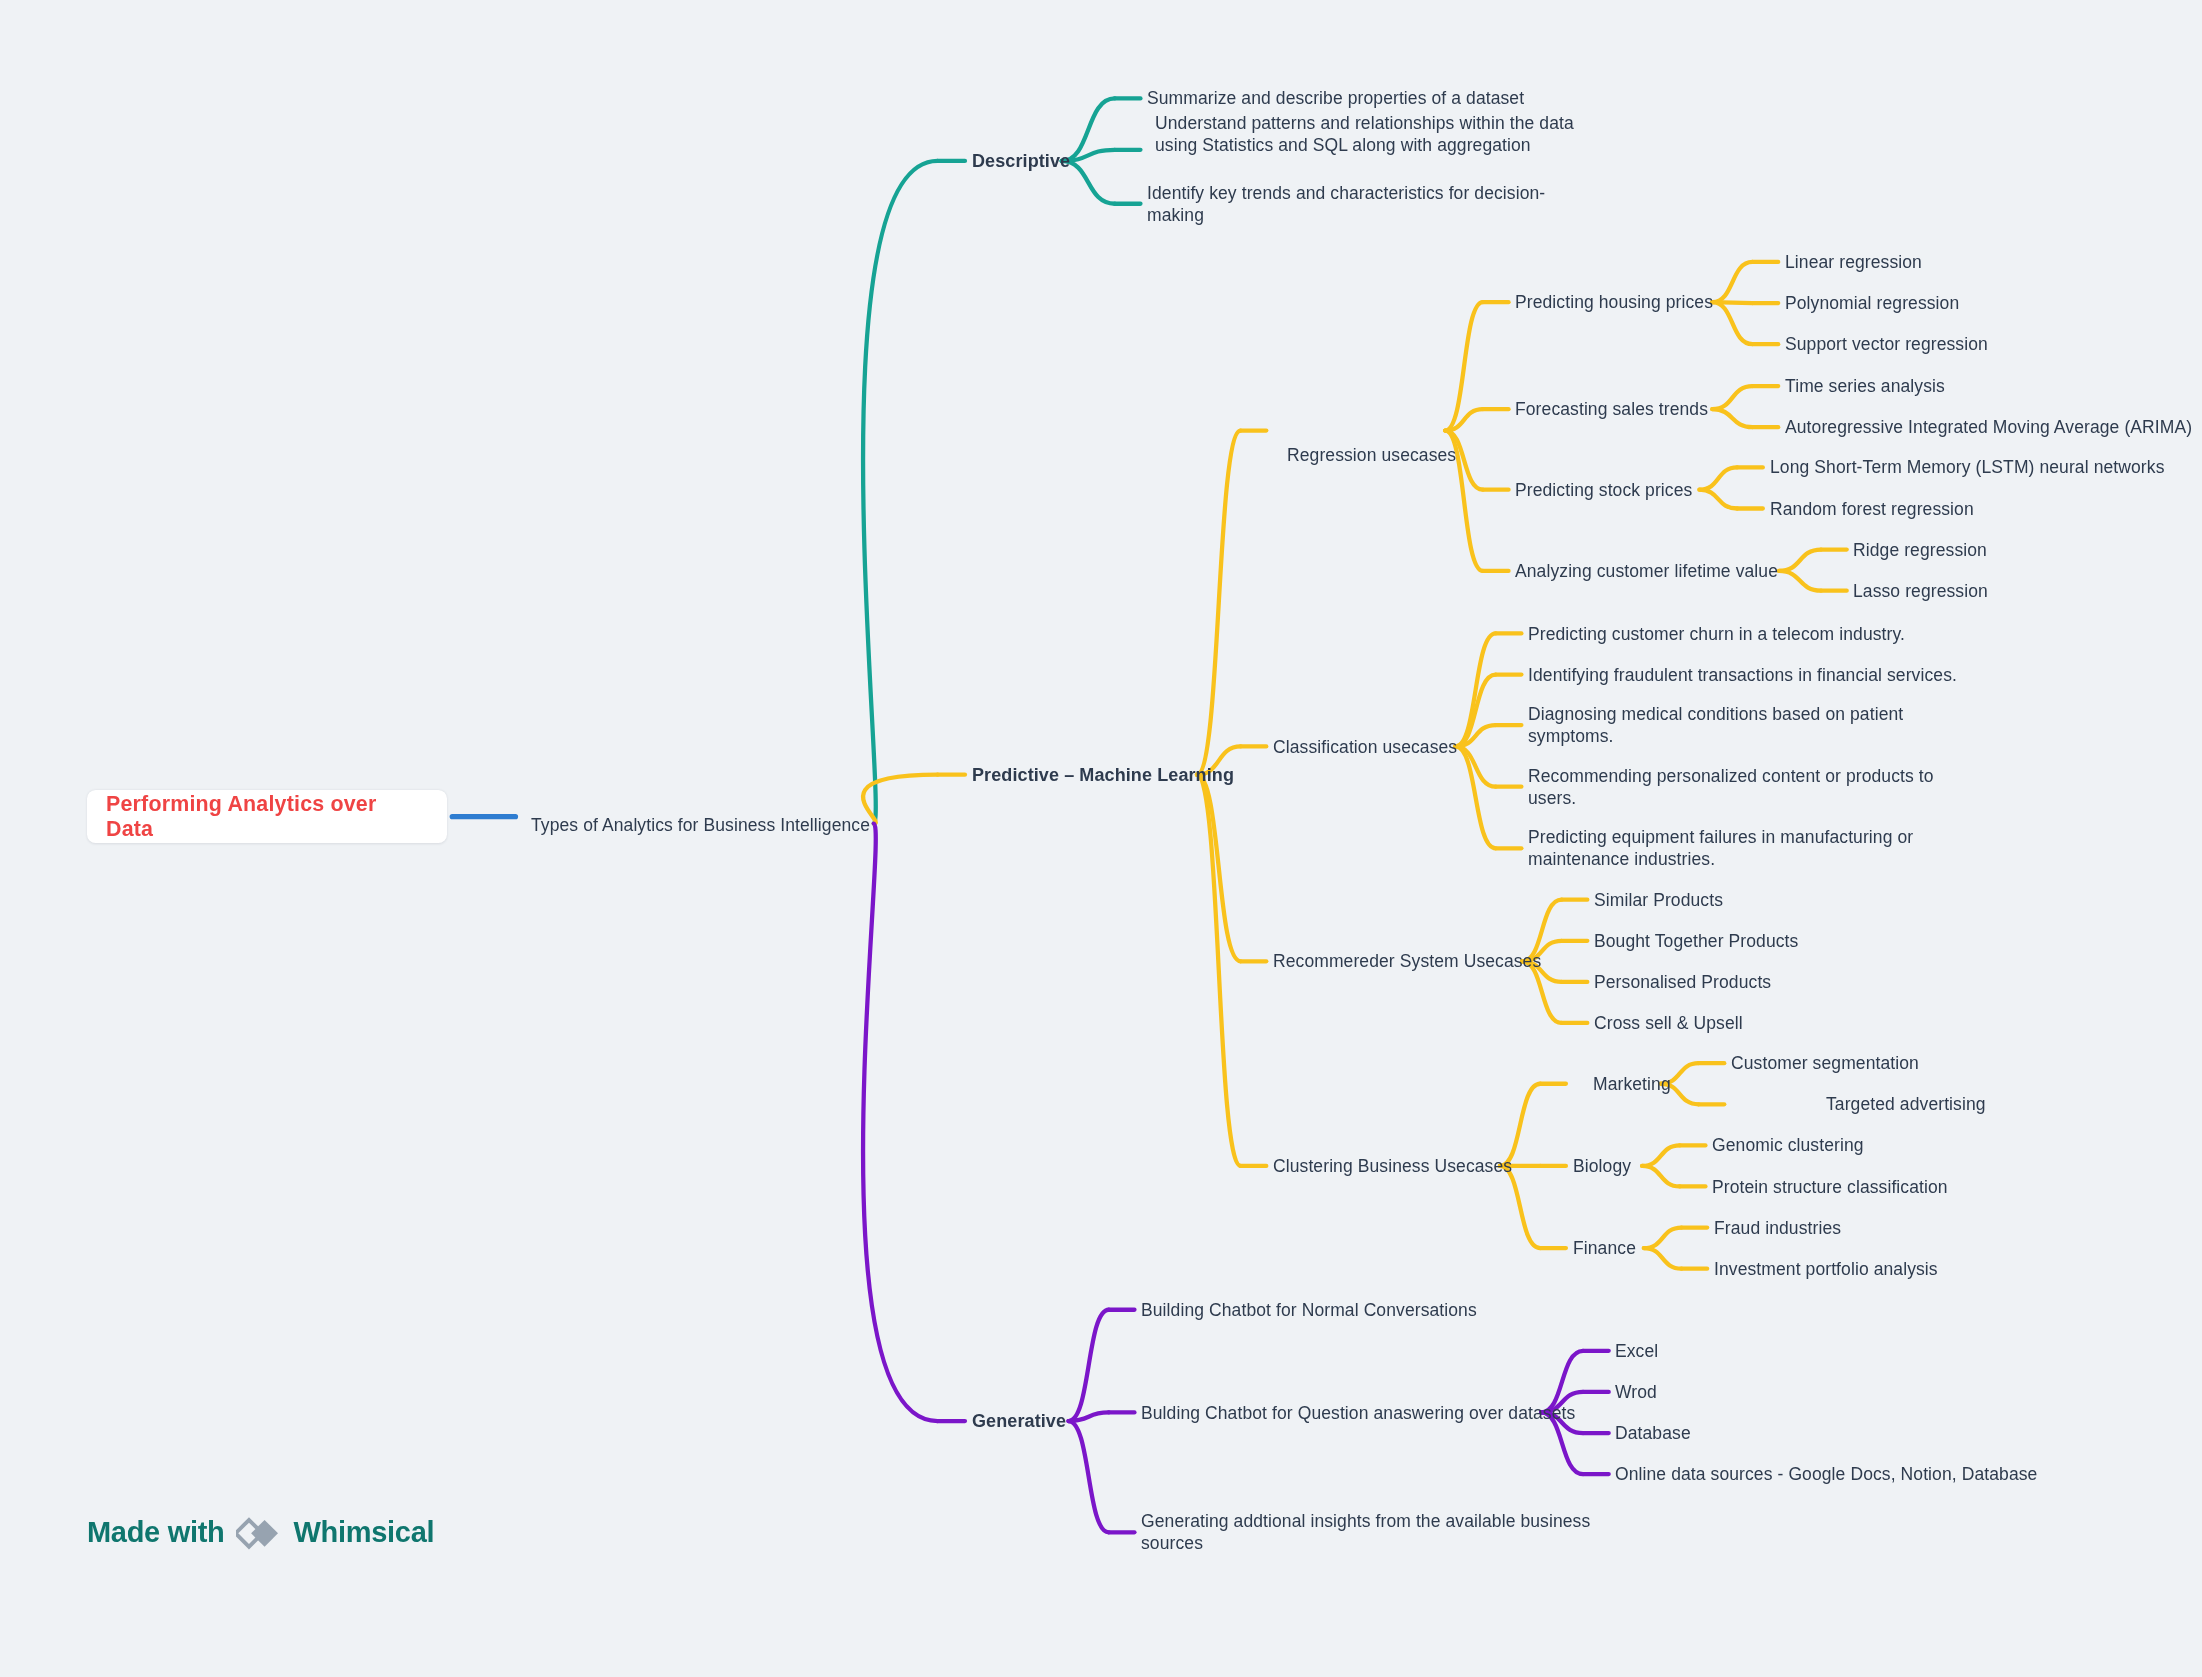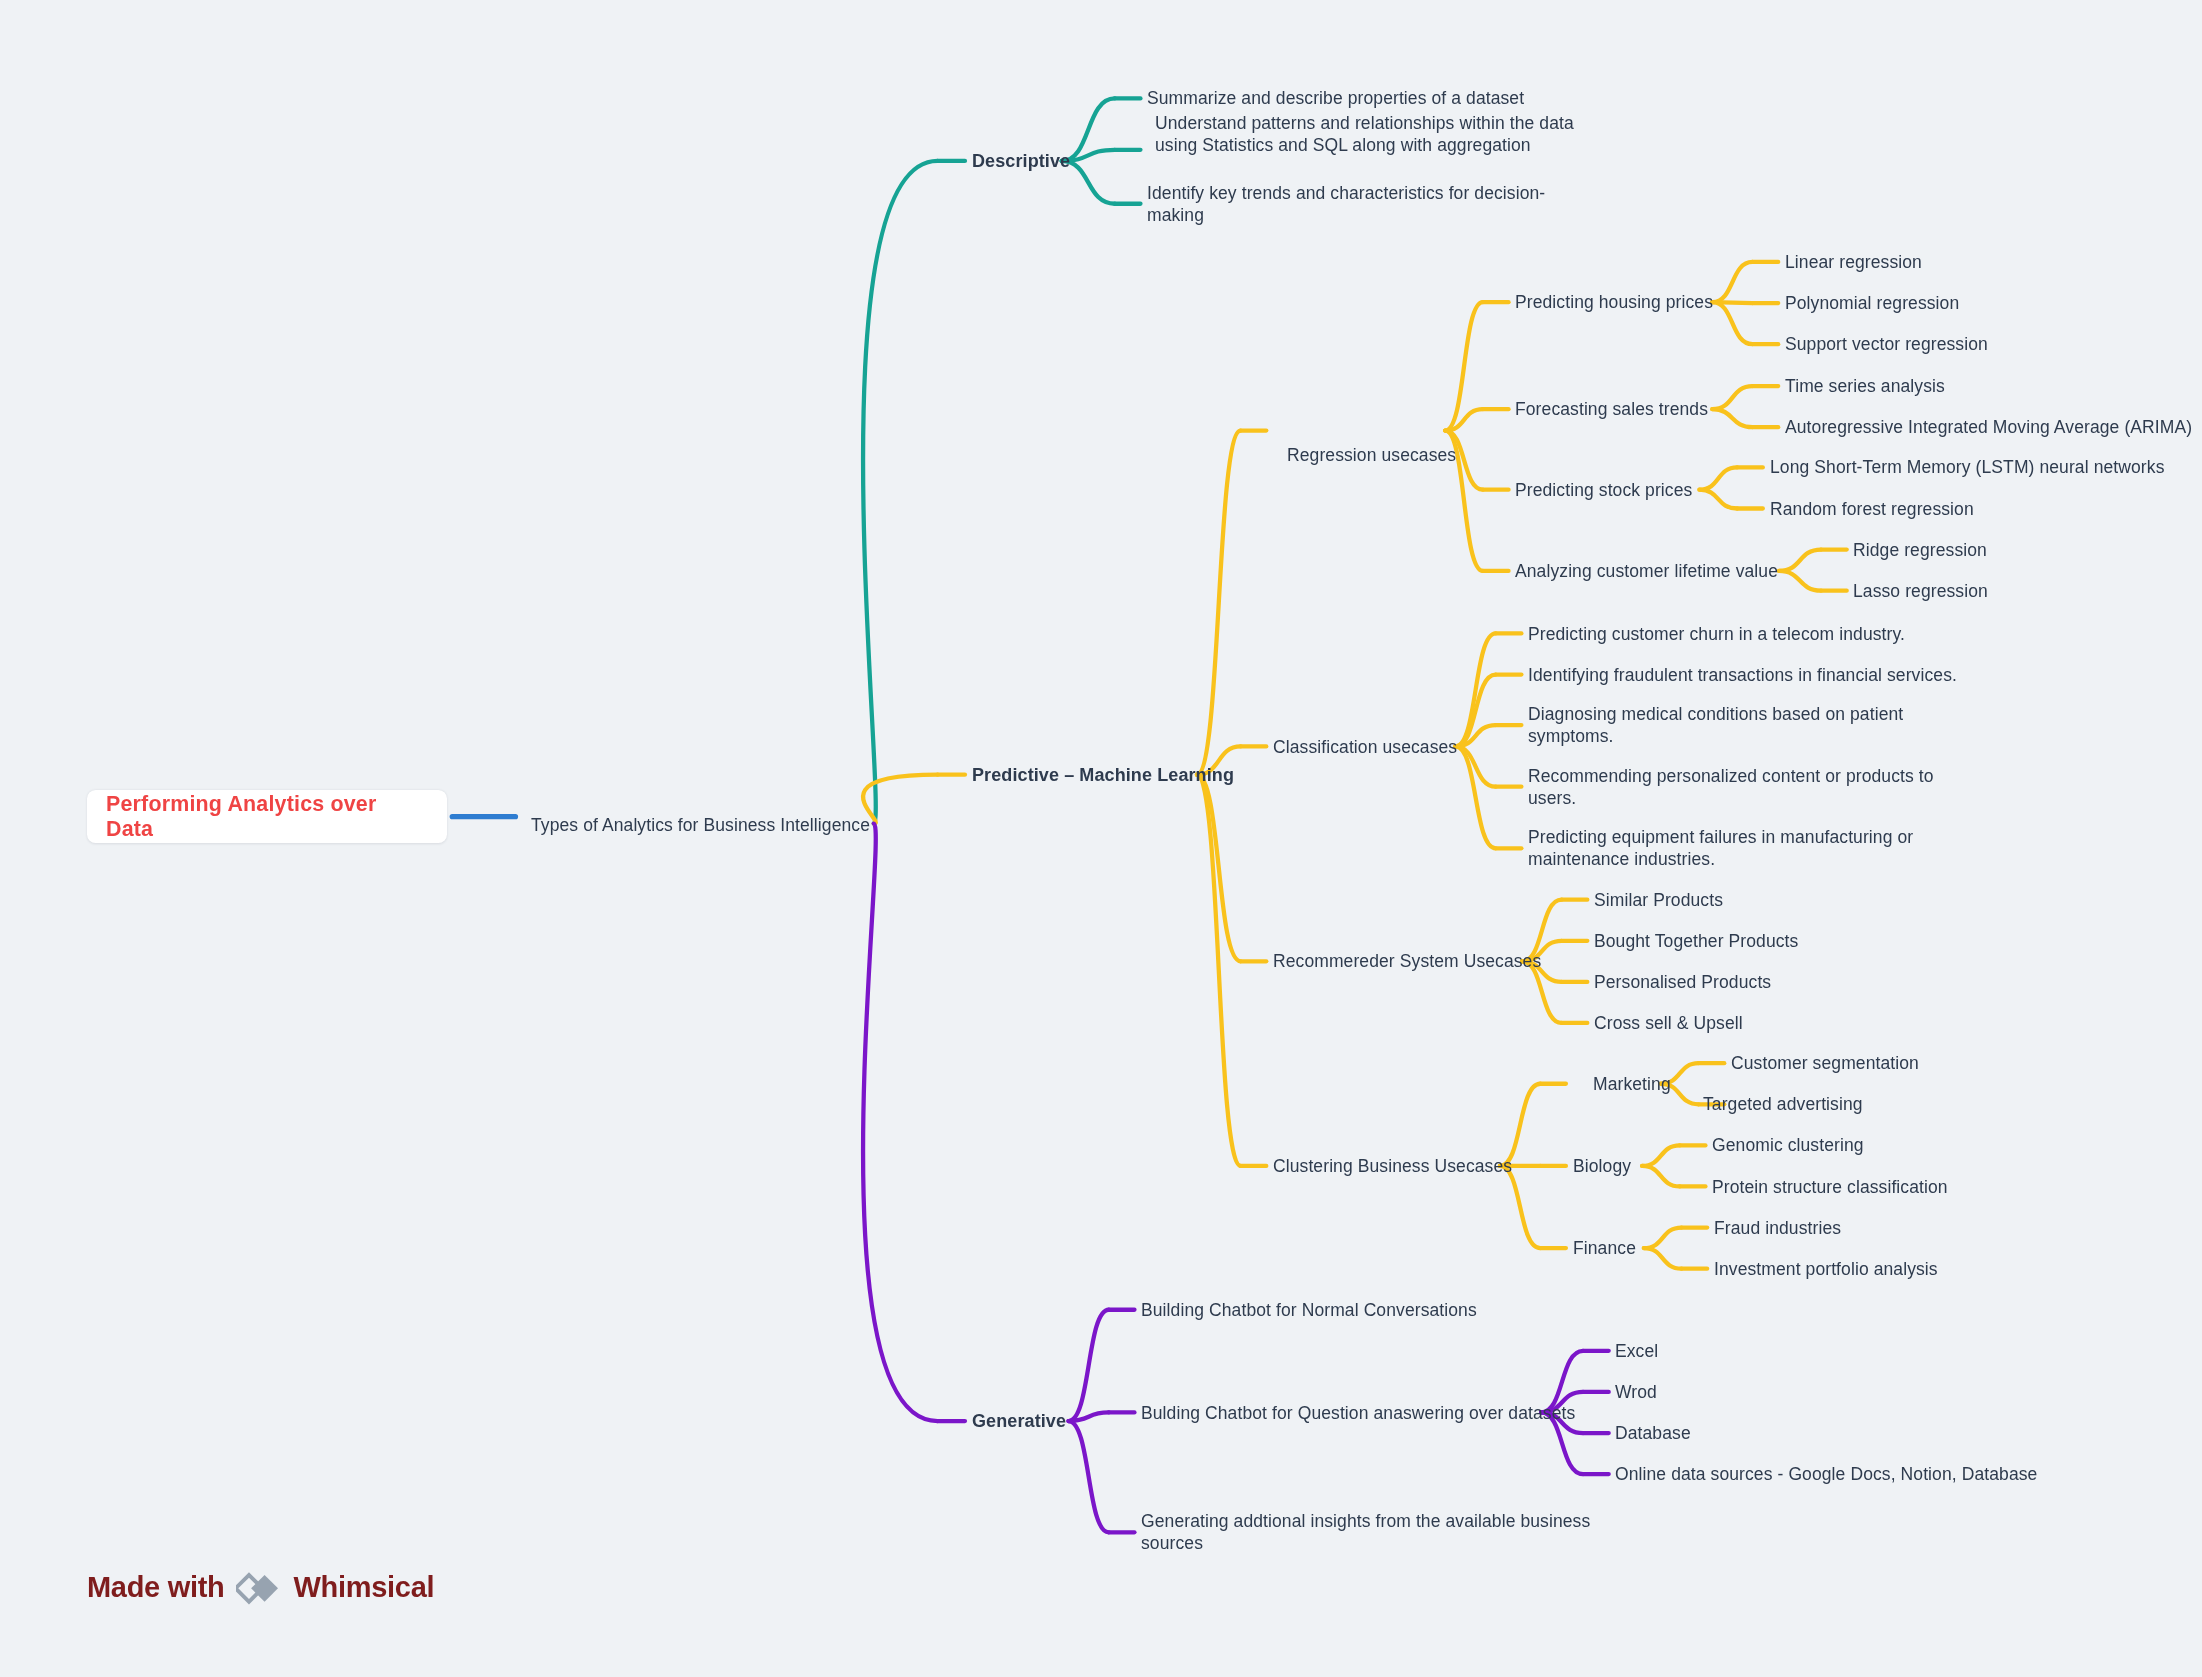--- a/index.html
+++ b/index.html
@@ -31,23 +31,23 @@
     box-sizing:border-box;
   }
   .root-card span{
     font-weight:bold;
     font-size:21.4px;
     color:#ef4444;
     letter-spacing:0.2px;
   }
   .footer{
     position:absolute;
-    left:87px;top:1565px;
+    left:87px;top:1510px;
     display:flex;align-items:center;gap:12px;
-    color:#7f1d1d;
+    color:#0f766e;
     font-weight:bold;
     font-size:29px;
     letter-spacing:-0.3px;
   }
   .footer .wm-mark{display:inline-block;width:45px;height:45px;}
 </style>
 </head>
 <body>
 
 <div id="canvas">
@@ -190,21 +190,21 @@
       <div class="node-label center-left" style="left: 1528px; top: 848px;">Predicting equipment failures in manufacturing or
 maintenance industries.</div>
       <div class="node-label center-left" style="left: 1273px; top: 961px;">Recommereder System Usecases</div>
       <div class="node-label center-left" style="left: 1594px; top: 900px;">Similar Products</div>
       <div class="node-label center-left" style="left: 1594px; top: 941px;">Bought Together Products</div>
       <div class="node-label center-left" style="left: 1594px; top: 982px;">Personalised Products</div>
       <div class="node-label center-left" style="left: 1594px; top: 1023px;">Cross sell &amp; Upsell</div>
       <div class="node-label center-left" style="left: 1273px; top: 1166px;">Clustering Business Usecases</div>
       <div class="node-label center-left" style="left: 1573px; top: 1084px; margin-left: 20px;">Marketing</div>
       <div class="node-label center-left" style="left: 1731px; top: 1063px;">Customer segmentation</div>
-      <div class="node-label center-left" style="left: 1703px; top: 1104px;">Targeted advertising</div>
+      <div class="node-label center-left" style="left: 1826px; top: 1104px;">Targeted advertising</div>
       <div class="node-label center-left" style="left: 1573px; top: 1166px;">Biology</div>
       <div class="node-label center-left" style="left: 1712px; top: 1145px;">Genomic clustering</div>
       <div class="node-label center-left" style="left: 1712px; top: 1187px;">Protein structure classification</div>
       <div class="node-label center-left" style="left: 1573px; top: 1248px;">Finance</div>
       <div class="node-label center-left" style="left: 1714px; top: 1228px;">Fraud industries</div>
       <div class="node-label center-left" style="left: 1714px; top: 1269px;">Investment portfolio analysis</div>
       <div class="node-label center-left bold" style="left: 972px; top: 1421px;">Generative</div>
       <div class="node-label center-left" style="left: 1141px; top: 1310px;">Building Chatbot for Normal Conversations</div>
       <div class="node-label center-left" style="left: 1141px; top: 1413px;">Bulding Chatbot for Question anaswering over datasets</div>
       <div class="node-label center-left" style="left: 1615px; top: 1351px;">Excel</div>

